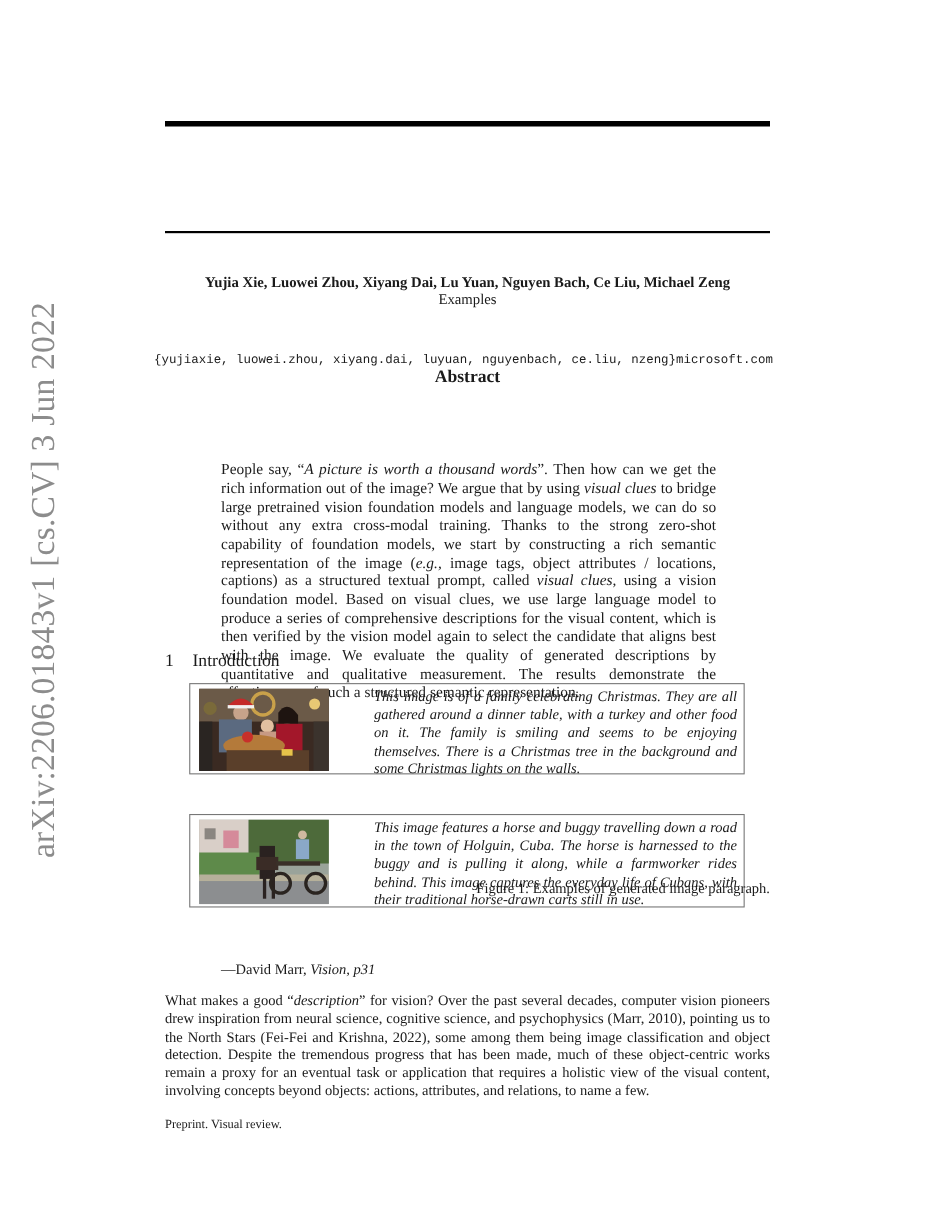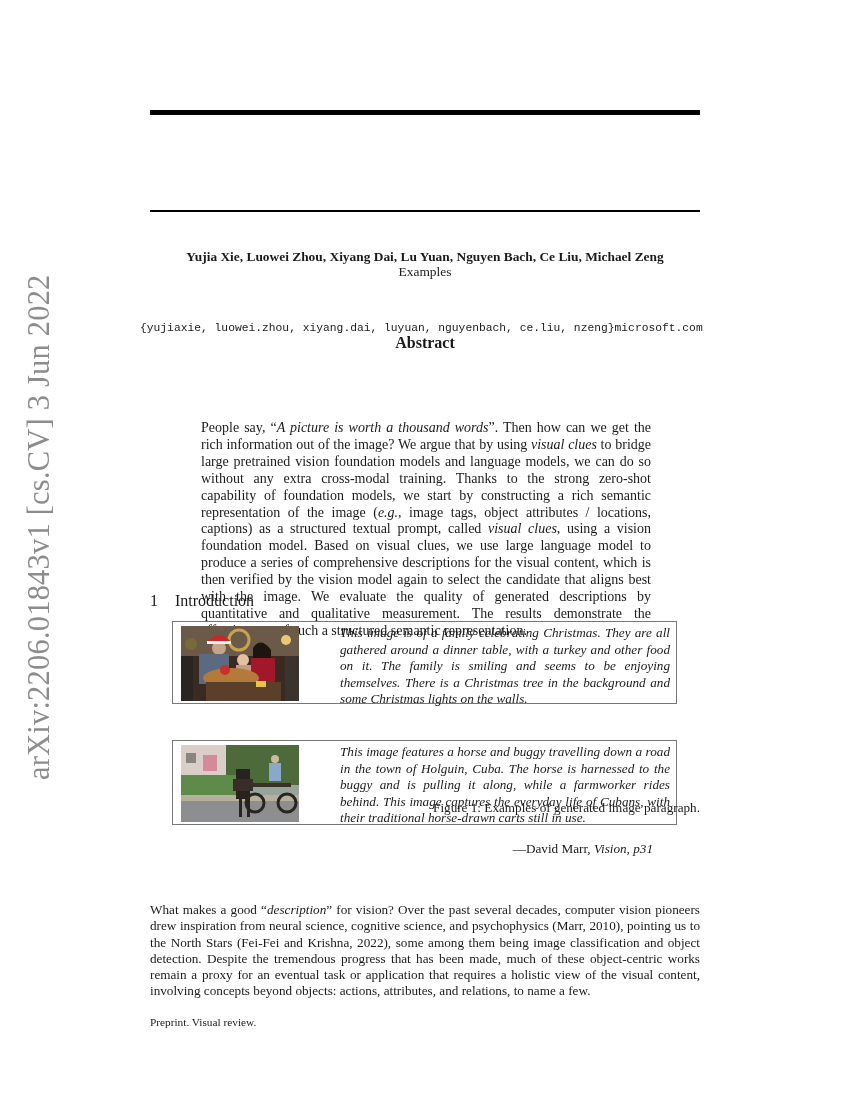--- a/index.html
+++ b/index.html
@@ -61,21 +61,21 @@
     .fig-caption {
       position: absolute; left: 150px; top: 800px; width: 550px; text-align: right;
       font-size: 13.2px;
     }
     .quote {
       position: absolute; left: 201px; top: 841px; width: 452px;
       font-size: 13.2px; line-height: 16.5px;
     }
     .quote .q { font-style: italic; }
     .quote b { font-style: italic; }
-    .quote .attrib { text-align: right; }
+    .quote .attrib { text-align: left; margin-top: 32px; }
     .quote .attrib i { font-style: italic; }
     .intro-body {
       position: absolute; left: 150px; top: 902px; width: 550px;
       font-size: 13.2px; line-height: 16.3px; text-align: justify;
     }
     .footer {
       position: absolute; left: 150px; top: 1016px; font-size: 11.3px;
     }
     svg { display: block; }
   </style>

